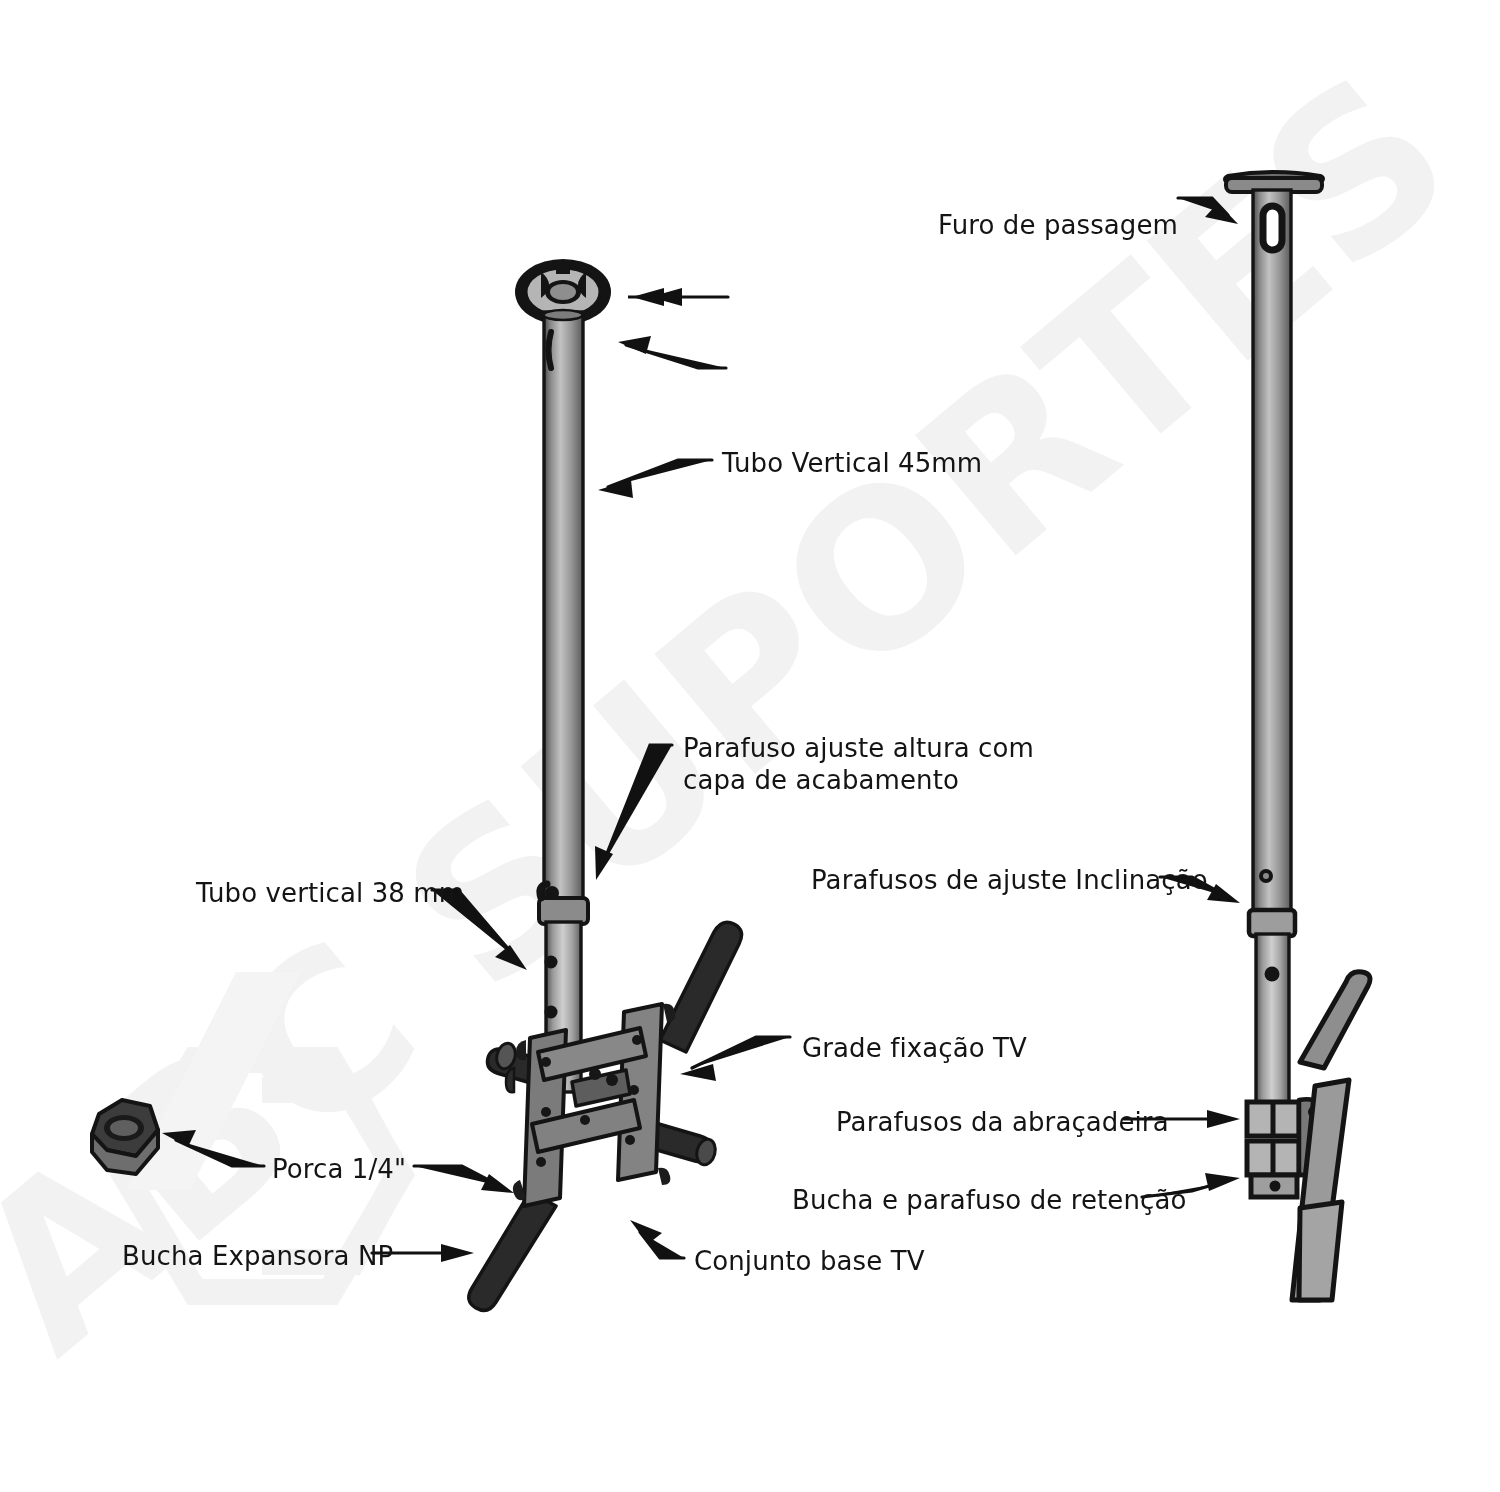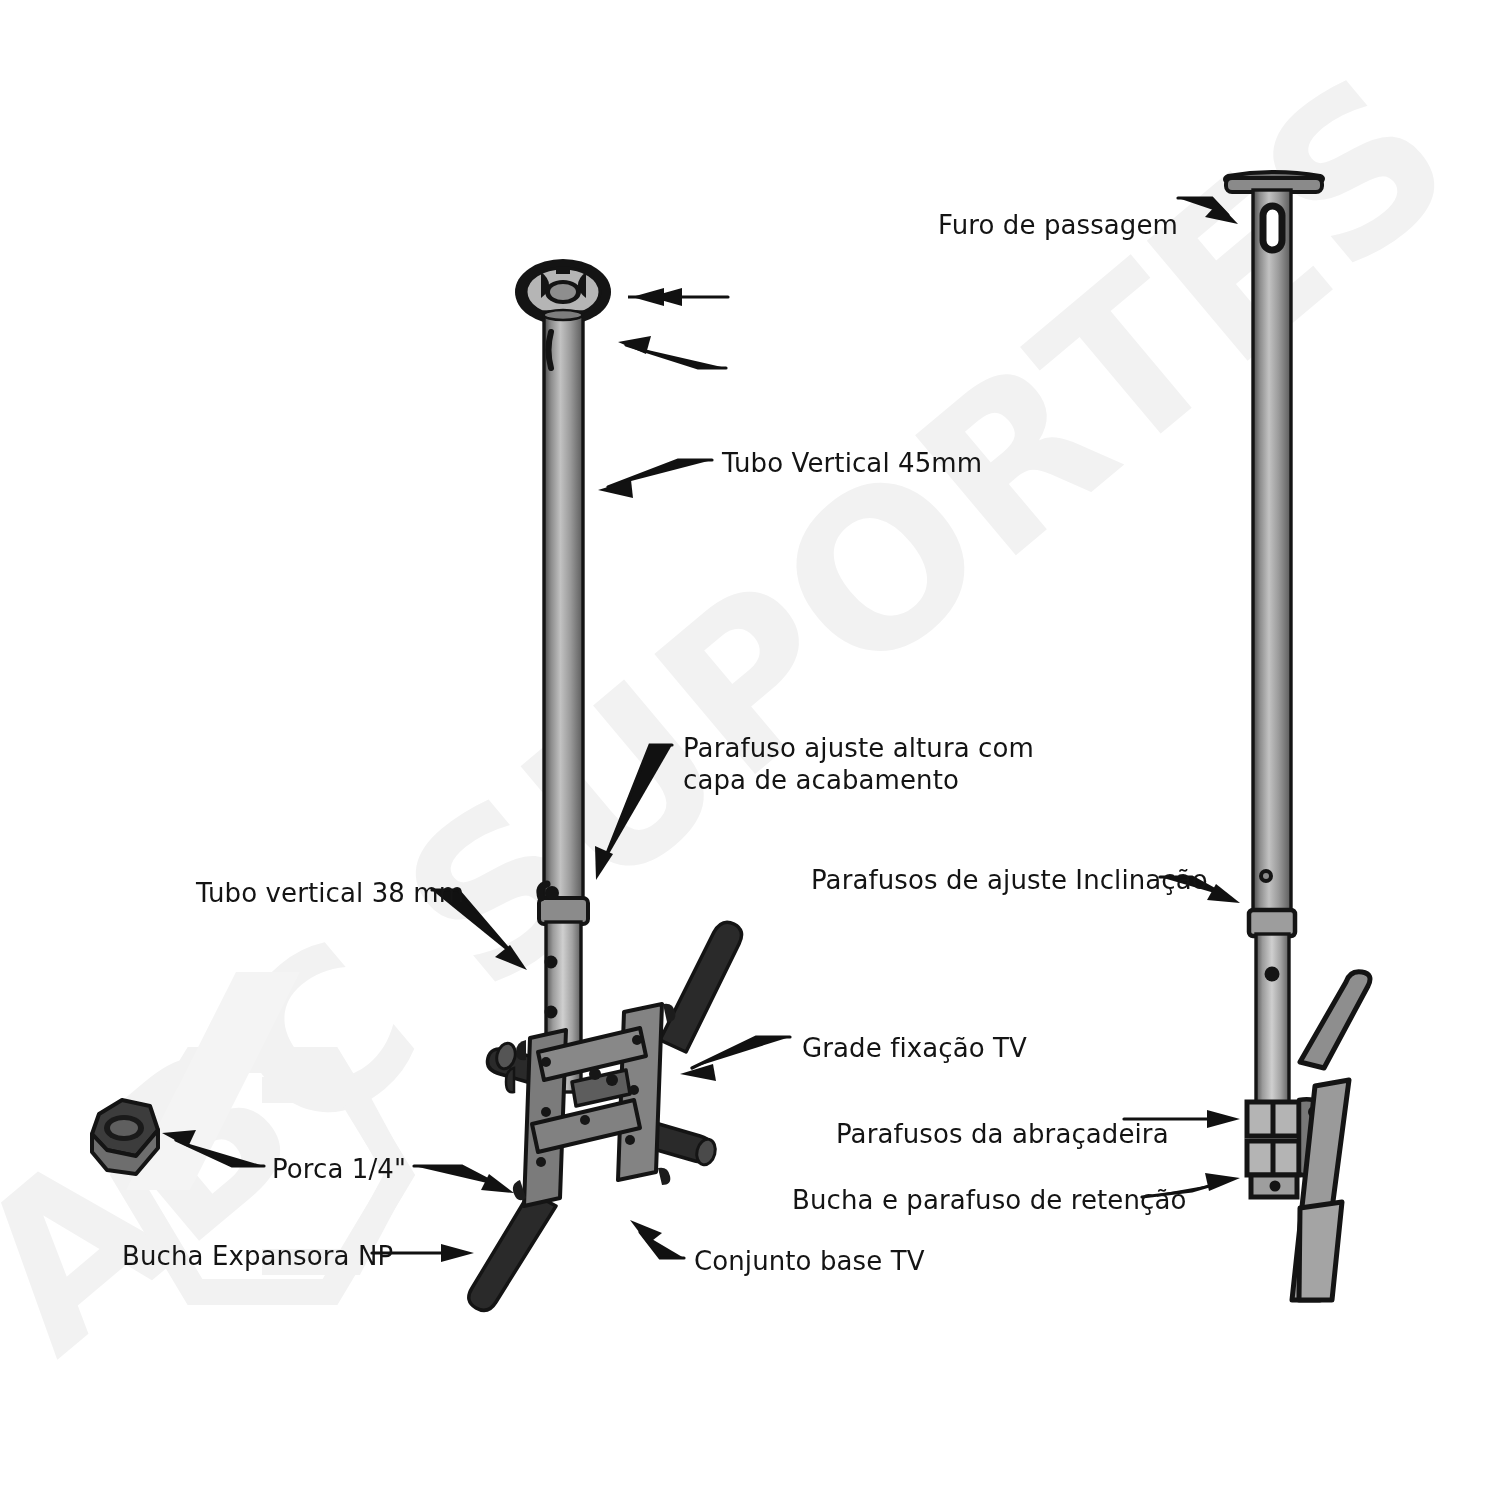--- a/index.html
+++ b/index.html
@@ -275,20 +275,20 @@
   <div class="lbl" style="left:722px;top:447px;">Tubo Vertical 45mm</div>
 
   <div class="lbl r" style="left:760px;top:184px;width:418px;">Furo de passagem</div>
 
   <div class="lbl" style="left:683px;top:732px;text-align:right;">Parafuso ajuste altura com</div>
   <div class="lbl" style="left:683px;top:764px;">capa de acabamento</div>
 
   <div class="lbl" style="left:196px;top:877px;">Tubo vertical 38 mm</div>
   <div class="lbl" style="left:811px;top:864px;">Parafusos de ajuste Inclinação</div>
   <div class="lbl" style="left:802px;top:1024px;margin-top:8px;">Grade fixação TV</div>
-  <div class="lbl" style="left:836px;top:1106px;margin-top:12px;">Parafusos da abraçadeira</div>
+  <div class="lbl" style="left:836px;top:1106px;">Parafusos da abraçadeira</div>
   <div class="lbl" style="left:792px;top:1184px;text-align:right;">Bucha e parafuso de retenção</div>
 
   <div class="lbl" style="left:272px;top:1153px;">Porca 1/4"</div>
   <div class="lbl" style="left:122px;top:1240px;">Bucha Expansora NP</div>
   <div class="lbl" style="left:694px;top:1245px;text-align:right;">Conjunto base TV</div>
 
 </div>
 
 </body></html>

